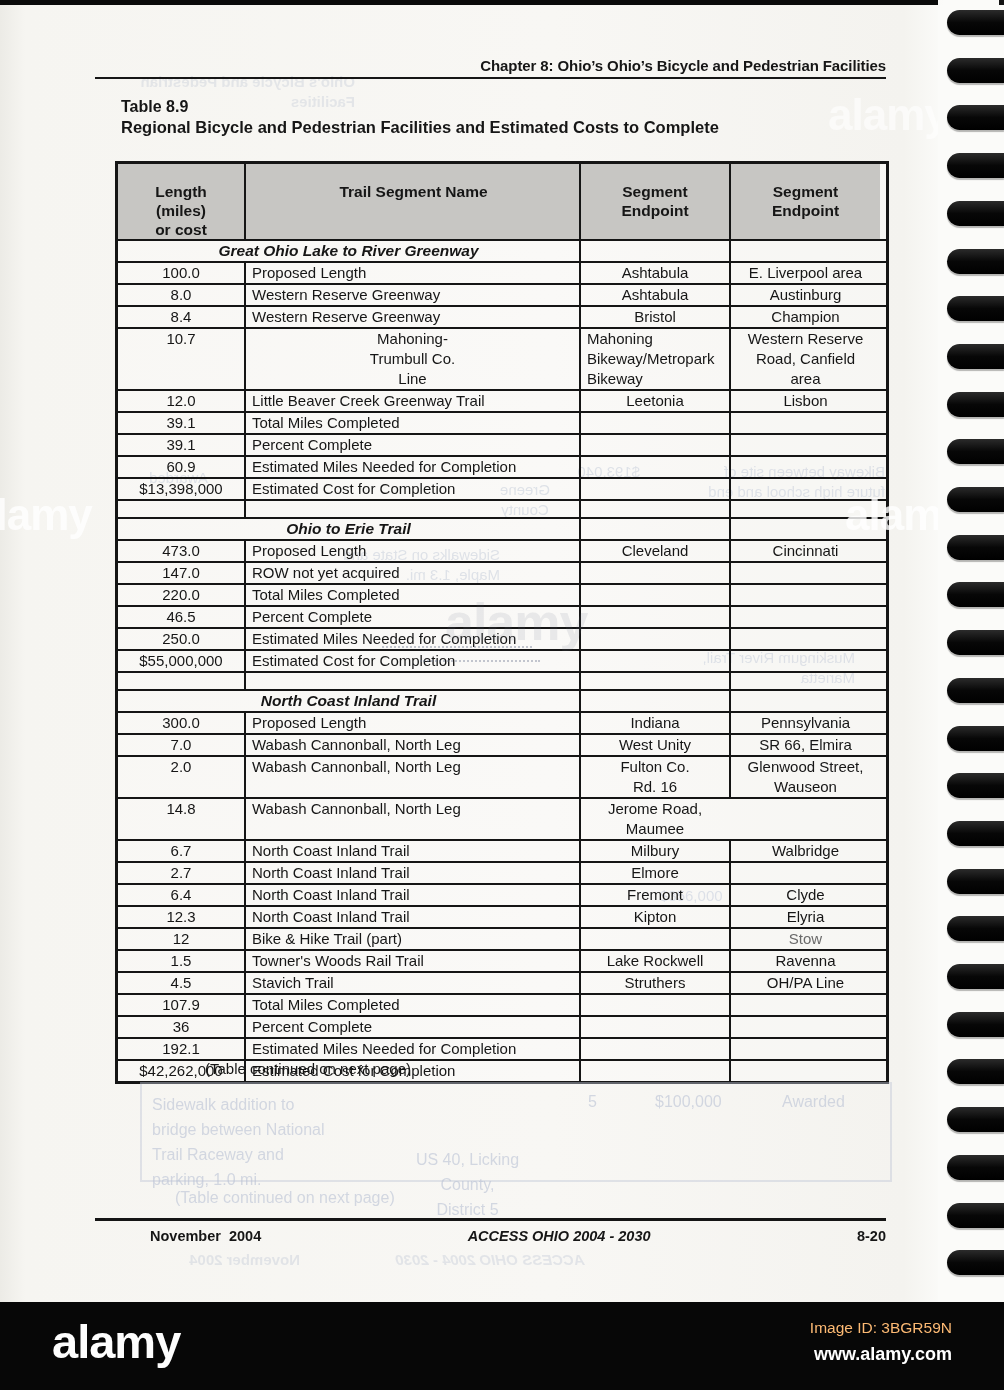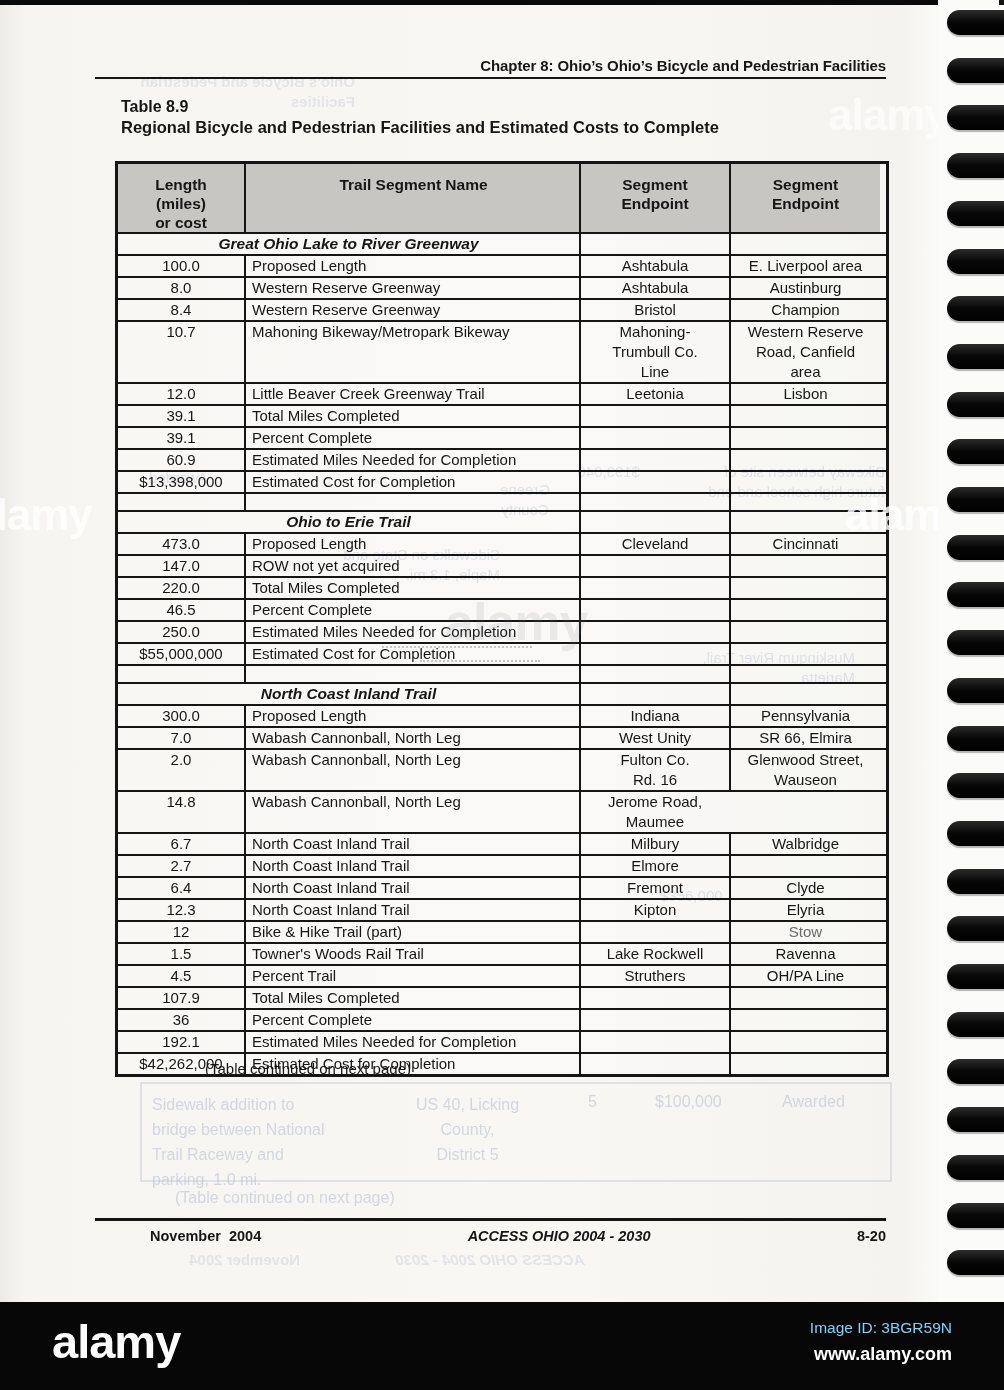--- a/index.html
+++ b/index.html
@@ -31,39 +31,39 @@
   
   .tbl { left:115px; top:161px; width:768px; border:3px solid #151515; background:rgba(255,255,255,.25); }
   .tr { display:grid; grid-template-columns:126px 335px 150px 151px; border-bottom:2px solid #151515; }
   .tr:last-child { border-bottom:none; }
   .tr.section { grid-template-columns:461px 150px 151px; }
   .td { padding:0 4px; min-height:19px; line-height:20px; font-size:15px; white-space:pre-line; overflow:hidden; }
   .td + .td { border-left:2px solid #151515; }
   .c1,.c3,.c4 { text-align:center; }
   .c2 { padding-left:6px; }
   .tr.head .td { background:#c7c6c3; font-weight:bold; font-size:15.5px; text-align:center;
-    min-height:54px; line-height:19px; padding-top:11px; }
+    min-height:54px; line-height:19px; padding-top:18px; }
   .tr.section .td { font-weight:bold; font-style:italic; font-size:15.5px; text-align:center; min-height:20px; }
   .tr.spacer .td { min-height:16px; }
   .dim { color:#6a6a6a; }
 
   .caption { left:205px; top:1060px; font-size:15px; }
 
   
   .footer { left:95px; top:1218px; width:791px; border-top:3px solid #151515; padding-top:7px;
     display:flex; justify-content:space-between; font-weight:bold; font-size:14.5px; }
   .f-left { padding-left:55px; white-space:pre; }
   .f-center { font-style:italic; }
 
   
   .bar { left:0; top:1302px; width:1004px; height:88px; background:#070707; color:#fff; }
   .bar-logo { position:absolute; left:52px; top:12px; font-size:47px; font-weight:bold;
     letter-spacing:-1px; color:#fdfdfd; }
   .bar-right { position:absolute; right:52px; top:17px; text-align:right; }
-  .bar-id  { font-size:15.5px; color:#7dd3fc; }
+  .bar-id  { font-size:15.5px; color:#fdba74; }
   .bar-url { font-size:18px; font-weight:bold; margin-top:7px; }
 
   
   .wm { position:absolute; font-weight:bold; font-size:44px; letter-spacing:-1px; pointer-events:none; }
   .wm-white { color:rgba(255,255,255,.8); }
   .wm-gray { color:rgba(110,118,134,.12); font-size:52px; }
   .wm-dots { position:absolute; width:150px; border-top:2px dotted rgba(110,120,145,.4); }
 
   
   .ghost { position:absolute; color:#bcc4d6; opacity:.62; font-size:15px; line-height:20px;
@@ -129,24 +129,24 @@
         <div class="td c4">Austinburg</div>
       </div>
     <div class="tr">
         <div class="td c1">8.4</div>
         <div class="td c2">Western Reserve Greenway</div>
         <div class="td c3">Bristol</div>
         <div class="td c4">Champion</div>
       </div>
     <div class="tr">
         <div class="td c1">10.7</div>
-        <div class="td c2">Mahoning Bikeway/Metropark Bikeway</div>
         <div class="td c3">Mahoning-
 Trumbull Co.
 Line</div>
+        <div class="td c2">Mahoning Bikeway/Metropark Bikeway</div>
         <div class="td c4">Western Reserve
 Road, Canfield
 area</div>
       </div>
     <div class="tr">
         <div class="td c1">12.0</div>
         <div class="td c2">Little Beaver Creek Greenway Trail</div>
         <div class="td c3">Leetonia</div>
         <div class="td c4">Lisbon</div>
       </div>
@@ -291,21 +291,21 @@
         <div class="td c4 dim">Stow</div>
       </div>
     <div class="tr">
         <div class="td c1">1.5</div>
         <div class="td c2">Towner's Woods Rail Trail</div>
         <div class="td c3">Lake Rockwell</div>
         <div class="td c4">Ravenna</div>
       </div>
     <div class="tr">
         <div class="td c1">4.5</div>
-        <div class="td c2">Percent Trail</div>
+        <div class="td c2">Stavich Trail</div>
         <div class="td c3">Struthers</div>
         <div class="td c4">OH/PA Line</div>
       </div>
     <div class="tr">
         <div class="td c1">107.9</div>
         <div class="td c2">Total Miles Completed</div>
         <div class="td c3"></div>
         <div class="td c4"></div>
       </div>
     <div class="tr">
@@ -328,21 +328,21 @@
       </div>
   </div>
 
   <div class="abs caption">(Table continued on next page)</div>
 
   <div class="gbox" style="left:140px; top:1082px; width:748px; height:96px;"></div>
   <div class="ghost" style="left:152px; top:1092px; width:235px; font-size:16px; line-height:25px;">Sidewalk addition to
 bridge between National
 Trail Raceway and
 parking, 1.0 mi.</div>
-  <div class="ghost gcenter" style="left:400px; top:1092px; width:135px; font-size:16px; line-height:25px;">US 40, Licking
+  <div class="ghost gcenter" style="left:400px; top:1147px; width:135px; font-size:16px; line-height:25px;">US 40, Licking
 County,
 District 5</div>
   <div class="ghost" style="left:588px; top:1092px; width:30px; font-size:16px;">5</div>
   <div class="ghost" style="left:655px; top:1092px; width:95px; font-size:16px;">$100,000</div>
   <div class="ghost" style="left:782px; top:1092px; width:95px; font-size:16px;">Awarded</div>
   <div class="ghost" style="left:175px; top:1188px; width:320px; font-size:16px;">(Table continued on next page)</div>
 
   <div class="abs footer">
     <span class="f-left">November  2004</span>
     <span class="f-center">ACCESS OHIO 2004 - 2030</span>

